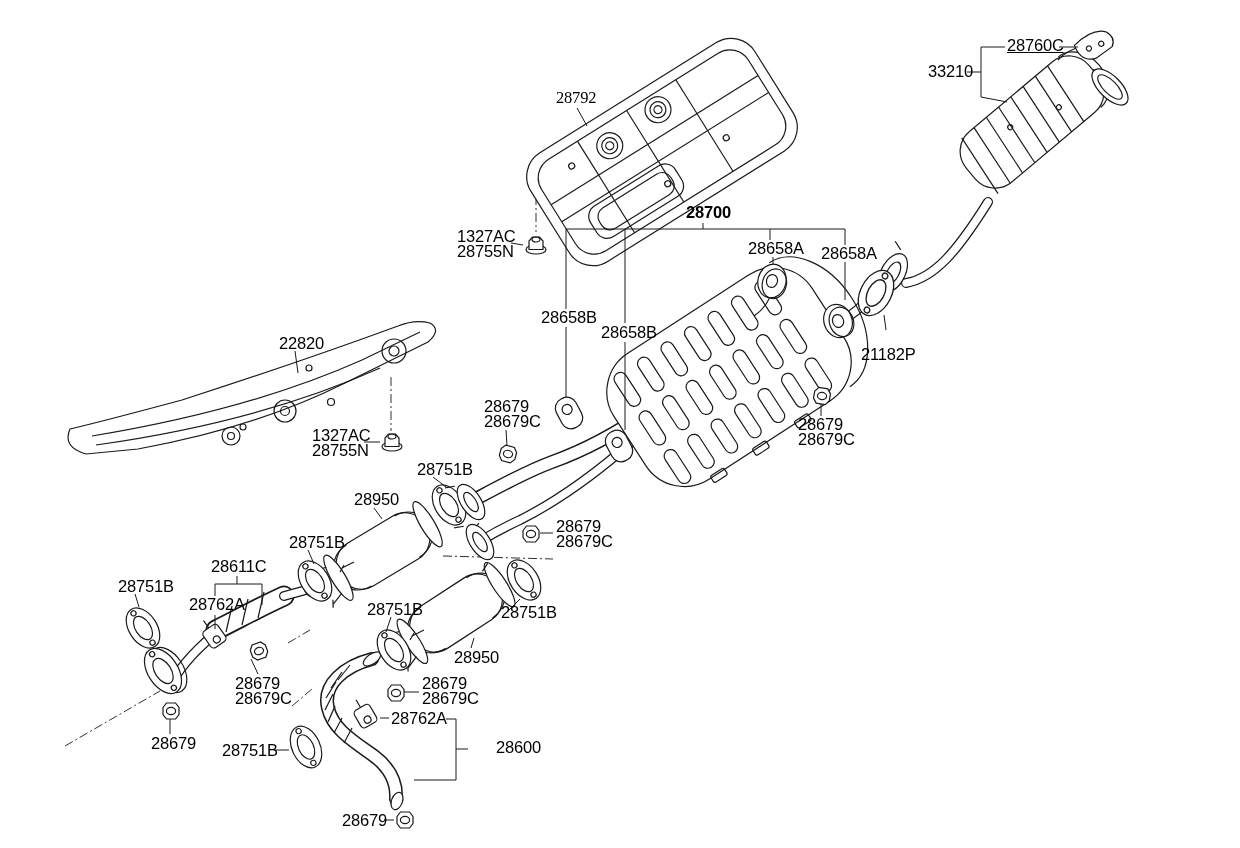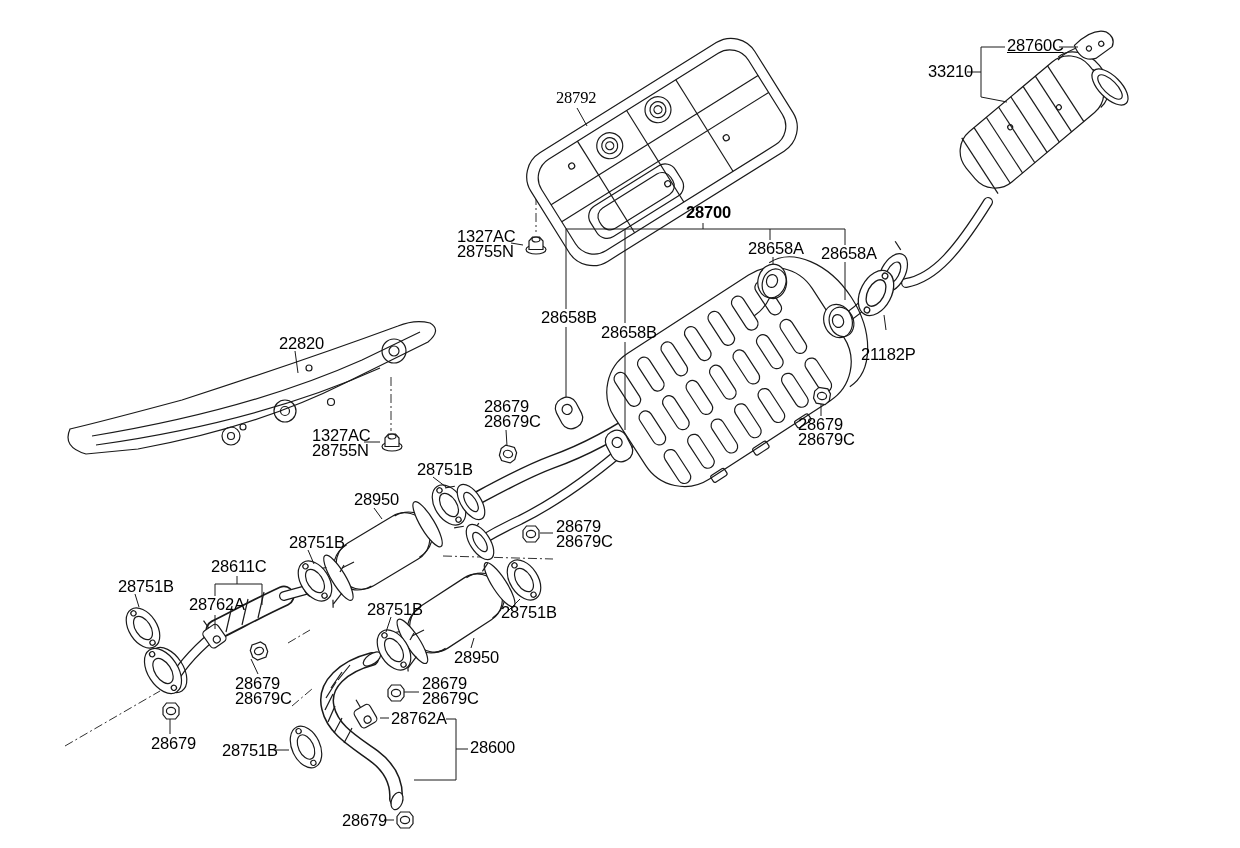--- a/index.html
+++ b/index.html
@@ -411,17 +411,17 @@
       <div class="part-label" style="left: 235px; top: 676px;">28679
 28679C</div>
       <div class="part-label" style="left: 151px; top: 736px;">28679</div>
       <div class="part-label" style="left: 222px; top: 743px;">28751B</div>
       <div class="part-label" style="left: 367px; top: 602px;">28751B</div>
       <div class="part-label" style="left: 501px; top: 605px;">28751B</div>
       <div class="part-label" style="left: 454px; top: 650px;">28950</div>
       <div class="part-label" style="left: 422px; top: 676px;">28679
 28679C</div>
       <div class="part-label" style="left: 391px; top: 711px;">28762A</div>
-      <div class="part-label" style="left: 470px; top: 740px;">28600</div>
+      <div class="part-label" style="left: 496px; top: 740px;">28600</div>
       <div class="part-label" style="left: 342px; top: 813px;">28679</div>
     </div>
 
 </div>
 
 </body></html>

